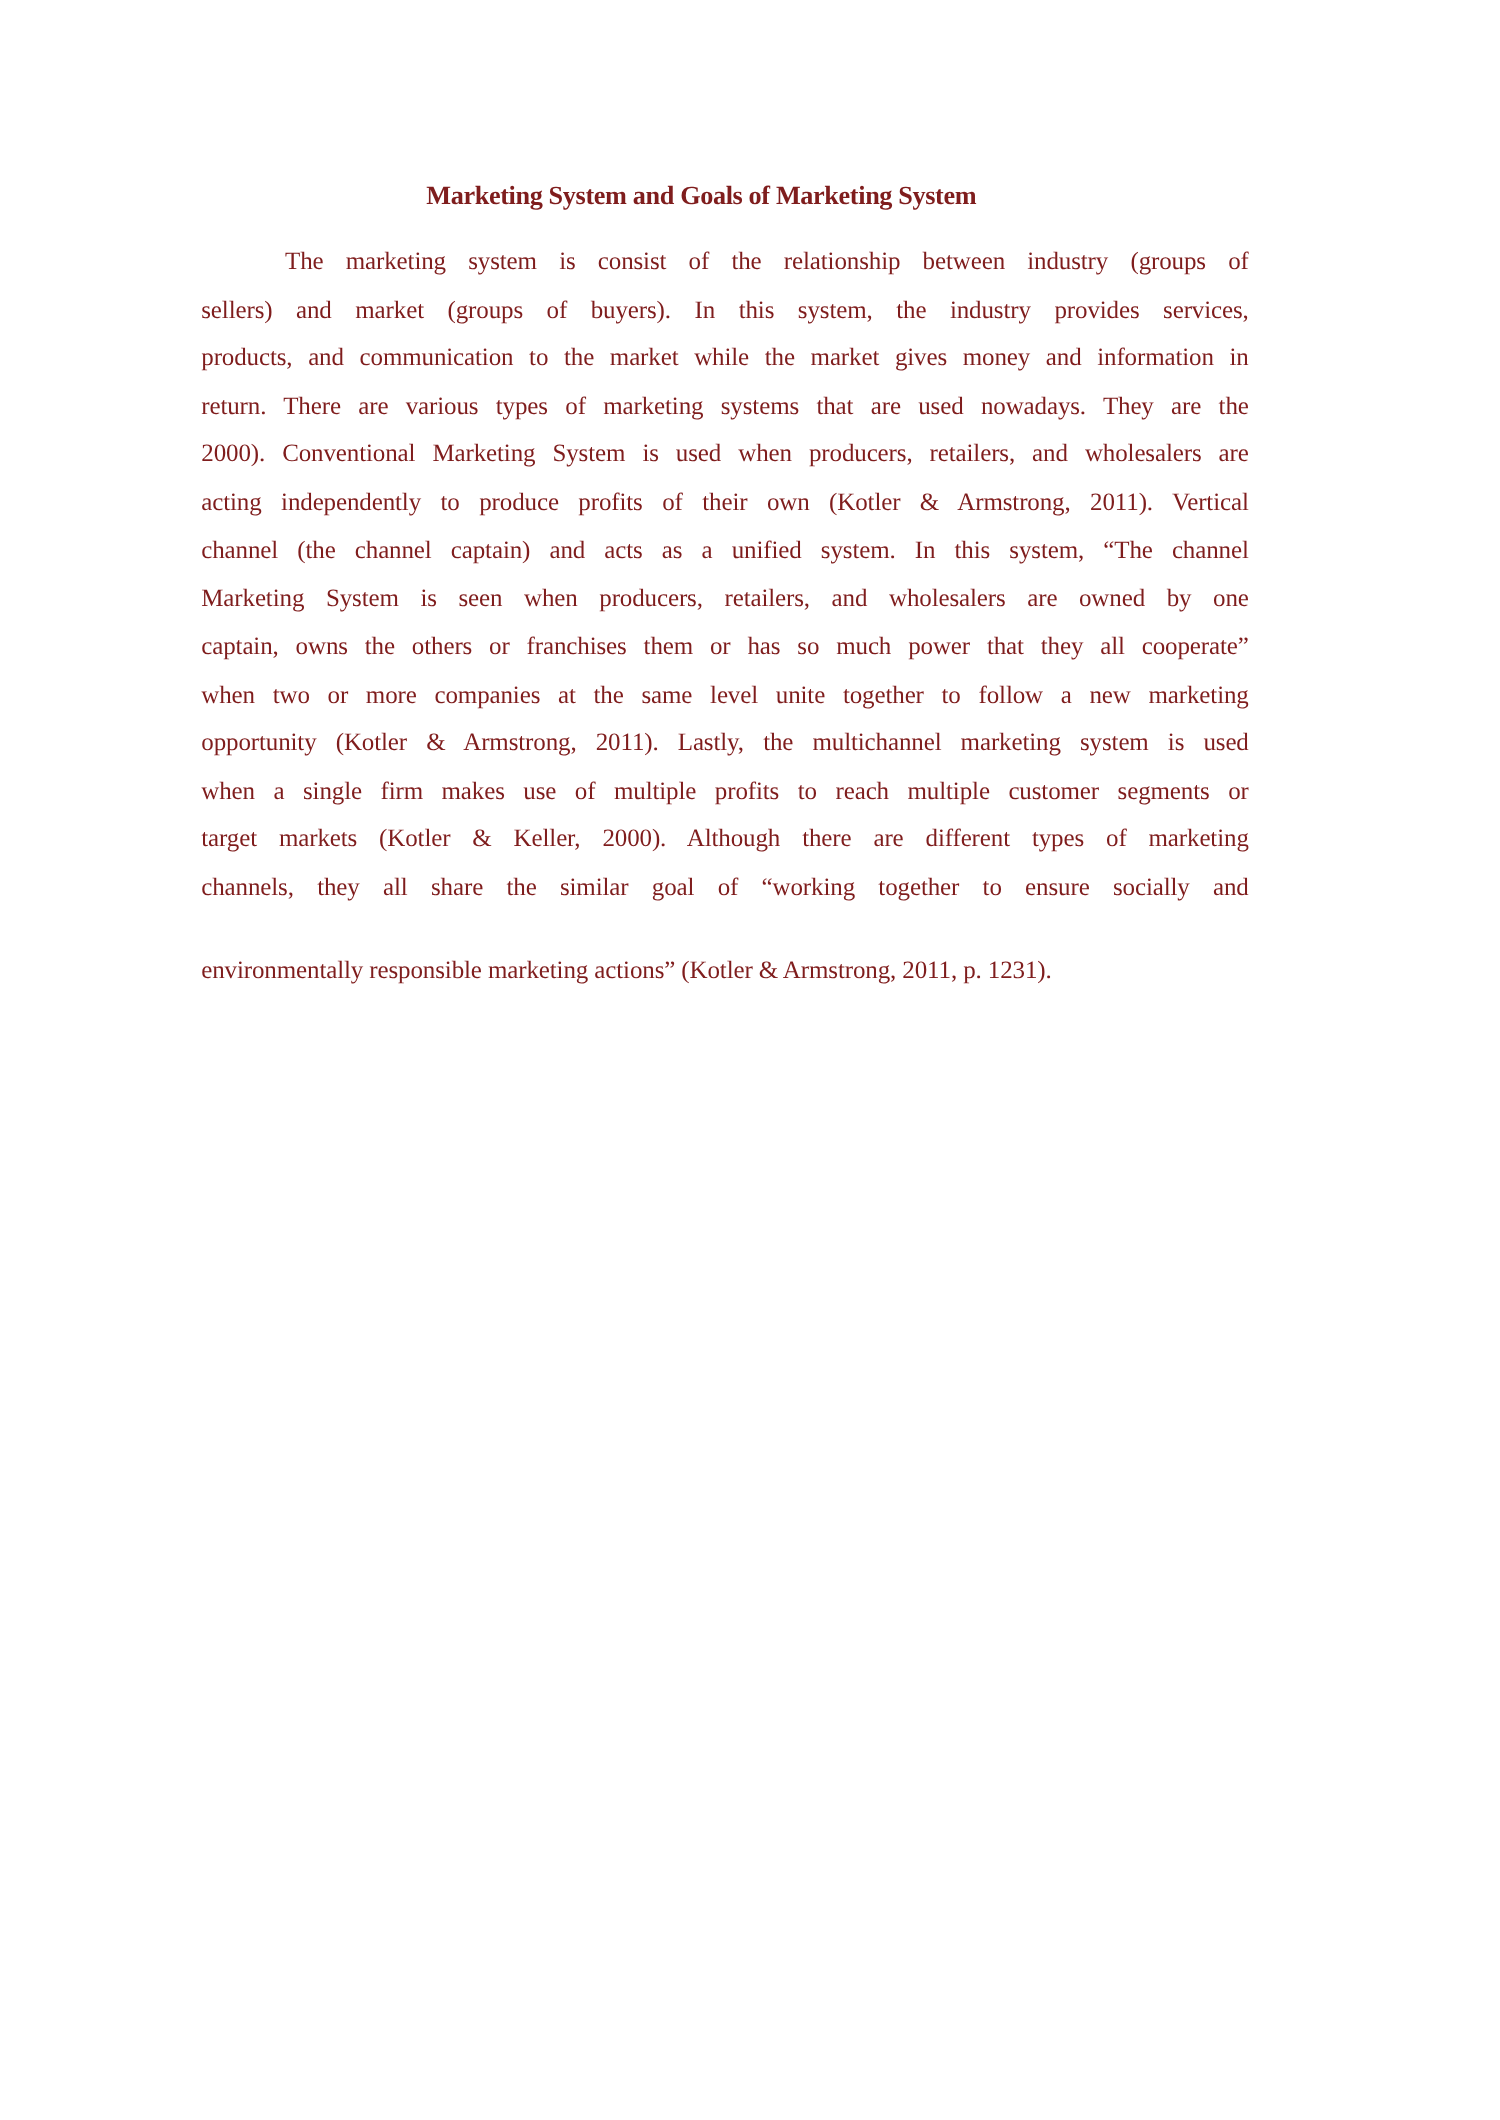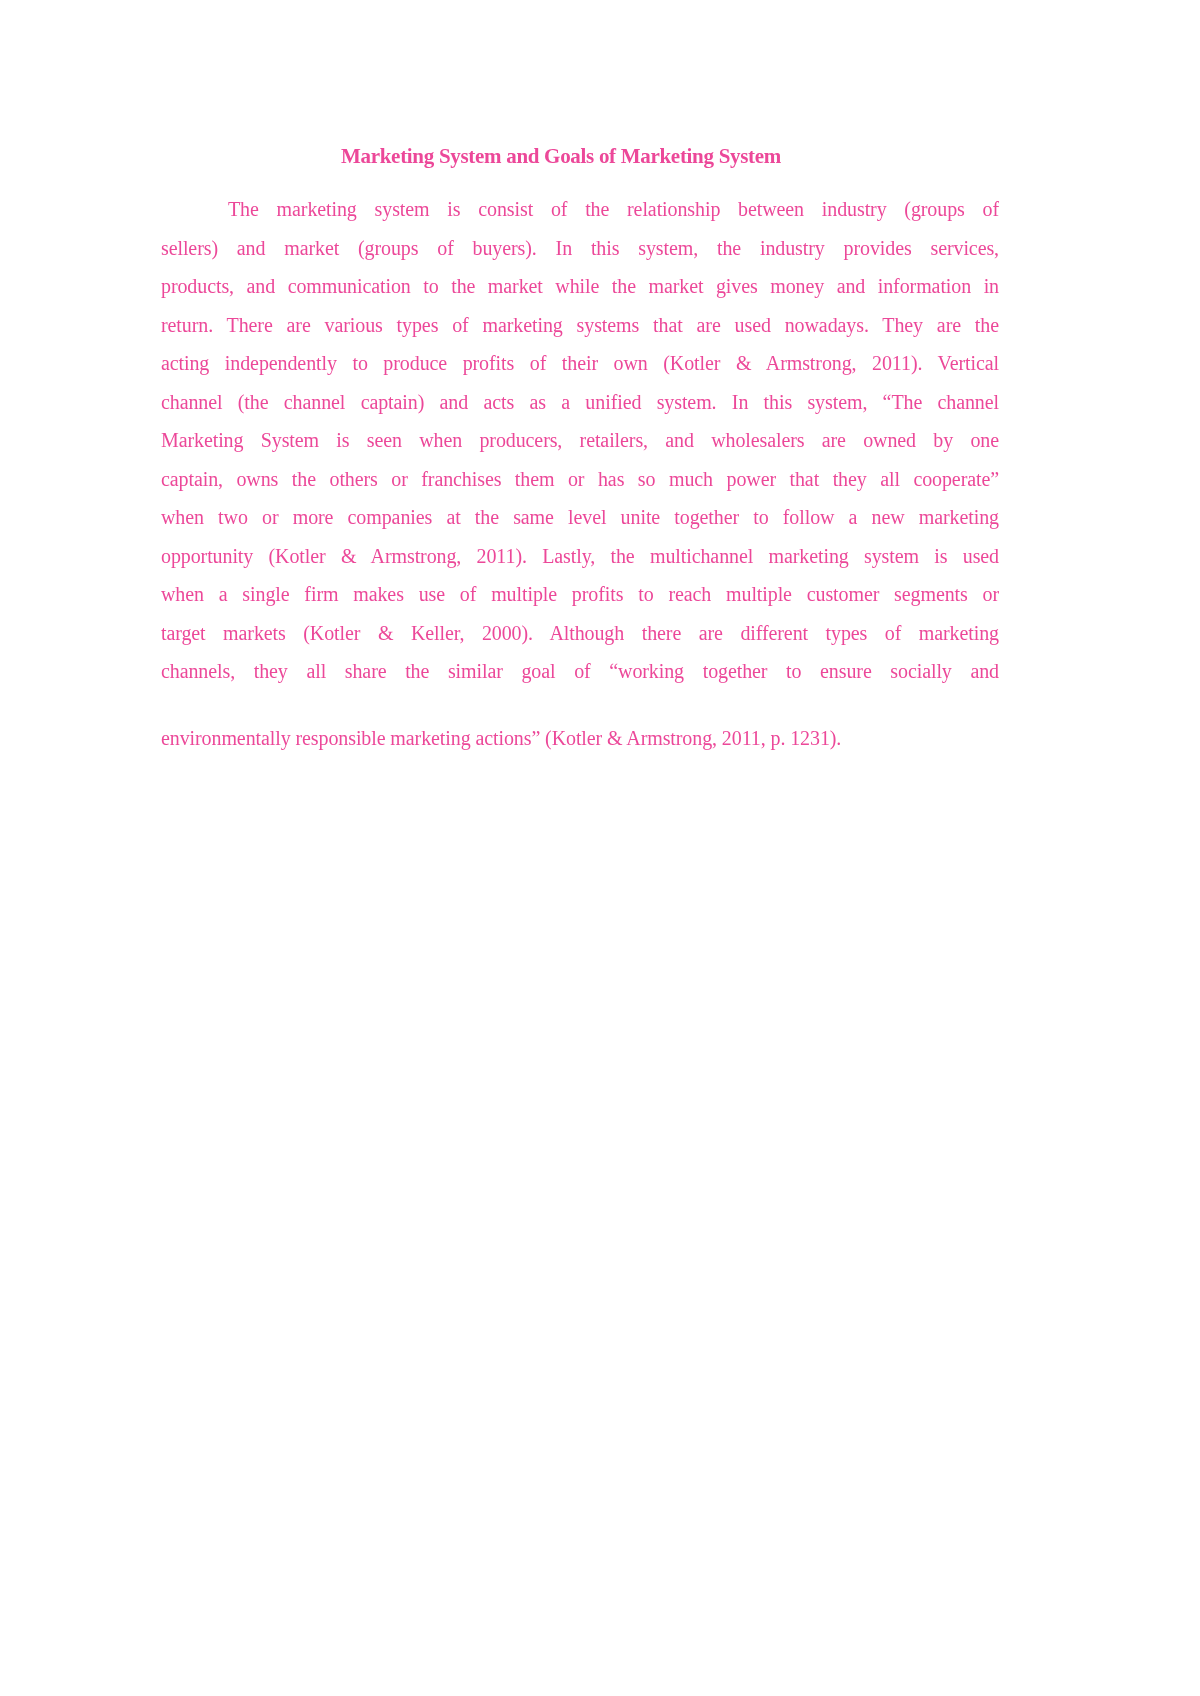--- a/index.html
+++ b/index.html
@@ -5,21 +5,21 @@
   html, body {
     margin: 0;
     padding: 0;
     background: #ffffff;
   }
   .page {
     position: relative;
     width: 1200px;
     height: 1696px;
     background: #ffffff;
-    color: #ec4899;
+    color: #7f1d1d;
     font-family: "Liberation Serif", "DejaVu Serif", serif;
     overflow: hidden;
   }
   .doc-title {
     position: absolute;
     top: 143px;
     left: 178px;
     width: 838px;
     box-sizing: border-box;
     padding-right: 72px;
@@ -58,20 +58,21 @@
 
 <div class="page">
 
   <div class="doc-title">Marketing System and Goals of Marketing System</div>
 
   <div class="para">
     <div class="line first">The marketing system is consist of the relationship between industry (groups of</div>
     <div class="line">sellers) and market (groups of buyers). In this system, the industry provides services,</div>
     <div class="line">products, and communication to the market while the market gives money and information in</div>
     <div class="line">return. There are various types of marketing systems that are used nowadays. They are the</div>
+    <div class="line">2000). Conventional Marketing System is used when producers, retailers, and wholesalers are</div>
     <div class="line">acting independently to produce profits of their own (Kotler &amp; Armstrong, 2011). Vertical</div>
     <div class="line">channel (the channel captain) and acts as a unified system. In this system,  “The channel</div>
     <div class="line">Marketing System is seen when producers, retailers, and wholesalers are owned by one</div>
     <div class="line">captain, owns the others or franchises them or has so much power that they all cooperate”</div>
     <div class="line">when two or more companies at the same level unite together to follow a new marketing</div>
     <div class="line">opportunity (Kotler &amp; Armstrong, 2011). Lastly, the multichannel marketing system is used</div>
     <div class="line">when a single firm makes use of multiple profits to reach multiple customer segments or</div>
     <div class="line">target markets (Kotler &amp; Keller, 2000). Although there are different types of marketing</div>
     <div class="line">channels, they all share the similar goal of “working together to ensure socially and</div>
     <div class="line last">environmentally responsible marketing actions” (Kotler &amp; Armstrong, 2011, p. 1231).</div>

